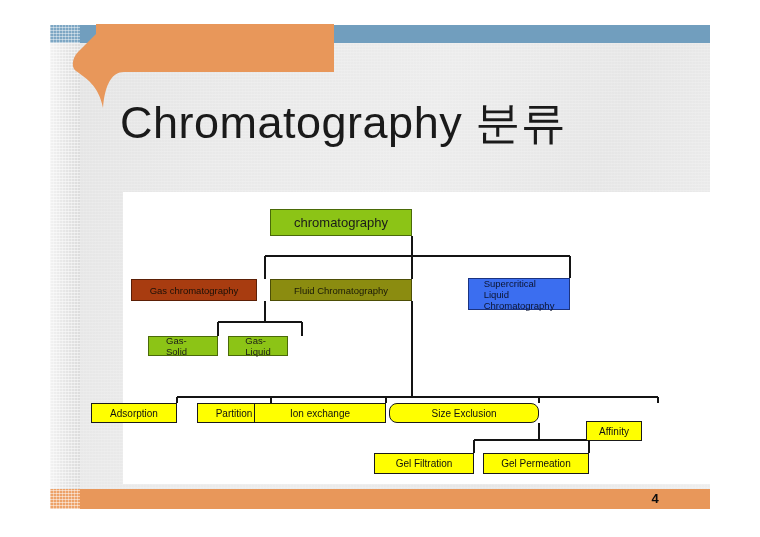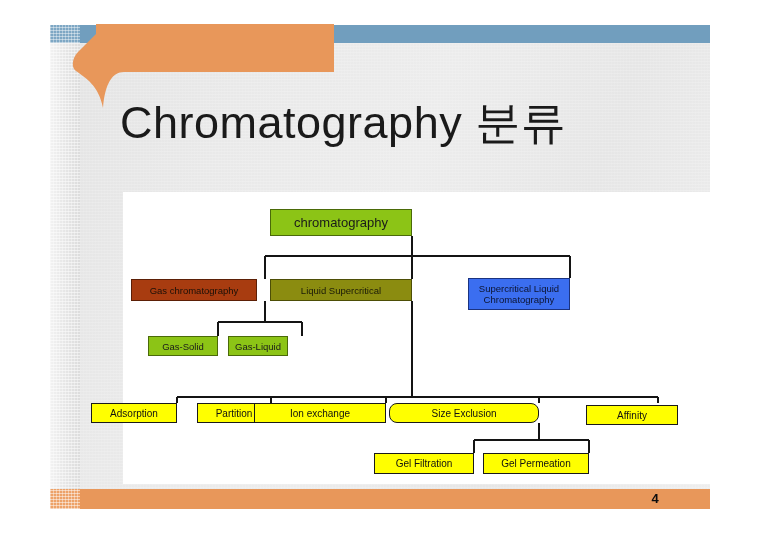--- a/index.html
+++ b/index.html
@@ -153,25 +153,24 @@
     height: 537px;
     pointer-events: none;
   }
 
   .node {
     position: absolute;
     box-sizing: border-box;
     display: flex;
     align-items: center;
     justify-content: center;
-    text-align: center;
     border: 1px solid #1a1a1a;
     font-size: 9.5px;
     line-height: 11px;
-    padding: 0 3px;
+    padding: 0 17px;
   }
 
   .n-root {
     background: #8cc416;
     border-color: #4a6a08;
     color: #1a1a1a;
     font-size: 13px;
   }
   .n-green {
     background: #8cc416;
@@ -259,21 +258,21 @@
   </svg>
 
   <div id="nodes">
       <div class="node n-root" style="left: 270px; top: 209px; width: 142px; height: 27px;">
         <span>chromatography</span>
       </div>
       <div class="node n-brown" style="left: 131px; top: 279px; width: 126px; height: 22px;">
         <span>Gas chromatography</span>
       </div>
       <div class="node n-olive" style="left: 270px; top: 279px; width: 142px; height: 22px;">
-        <span>Liquid Supercritical</span>
+        <span>Fluid Chromatography</span>
       </div>
       <div class="node n-blue" style="left: 468px; top: 278px; width: 102px; height: 32px;">
         <span>Supercritical Liquid Chromatography</span>
       </div>
       <div class="node n-green" style="left: 148px; top: 336px; width: 70px; height: 20px;">
         <span>Gas-Solid</span>
       </div>
       <div class="node n-green" style="left: 228px; top: 336px; width: 60px; height: 20px;">
         <span>Gas-Liquid</span>
       </div>
@@ -282,21 +281,21 @@
       </div>
       <div class="node n-yellow" style="left: 197px; top: 403px; width: 74px; height: 20px;">
         <span>Partition</span>
       </div>
       <div class="node n-yellow" style="left: 254px; top: 403px; width: 132px; height: 20px;">
         <span>Ion exchange</span>
       </div>
       <div class="node n-yellow" style="left: 389px; top: 403px; width: 150px; height: 20px; border-radius: 8px;">
         <span>Size Exclusion</span>
       </div>
-      <div class="node n-yellow" style="left: 586px; top: 405px; width: 92px; height: 20px;">
+      <div class="node n-yellow" style="left: 586px; top: 421px; width: 56px; height: 20px;">
         <span>Affinity</span>
       </div>
       <div class="node n-yellow" style="left: 374px; top: 453px; width: 100px; height: 21px;">
         <span>Gel Filtration</span>
       </div>
       <div class="node n-yellow" style="left: 483px; top: 453px; width: 106px; height: 21px;">
         <span>Gel Permeation</span>
       </div>
     </div>
 

